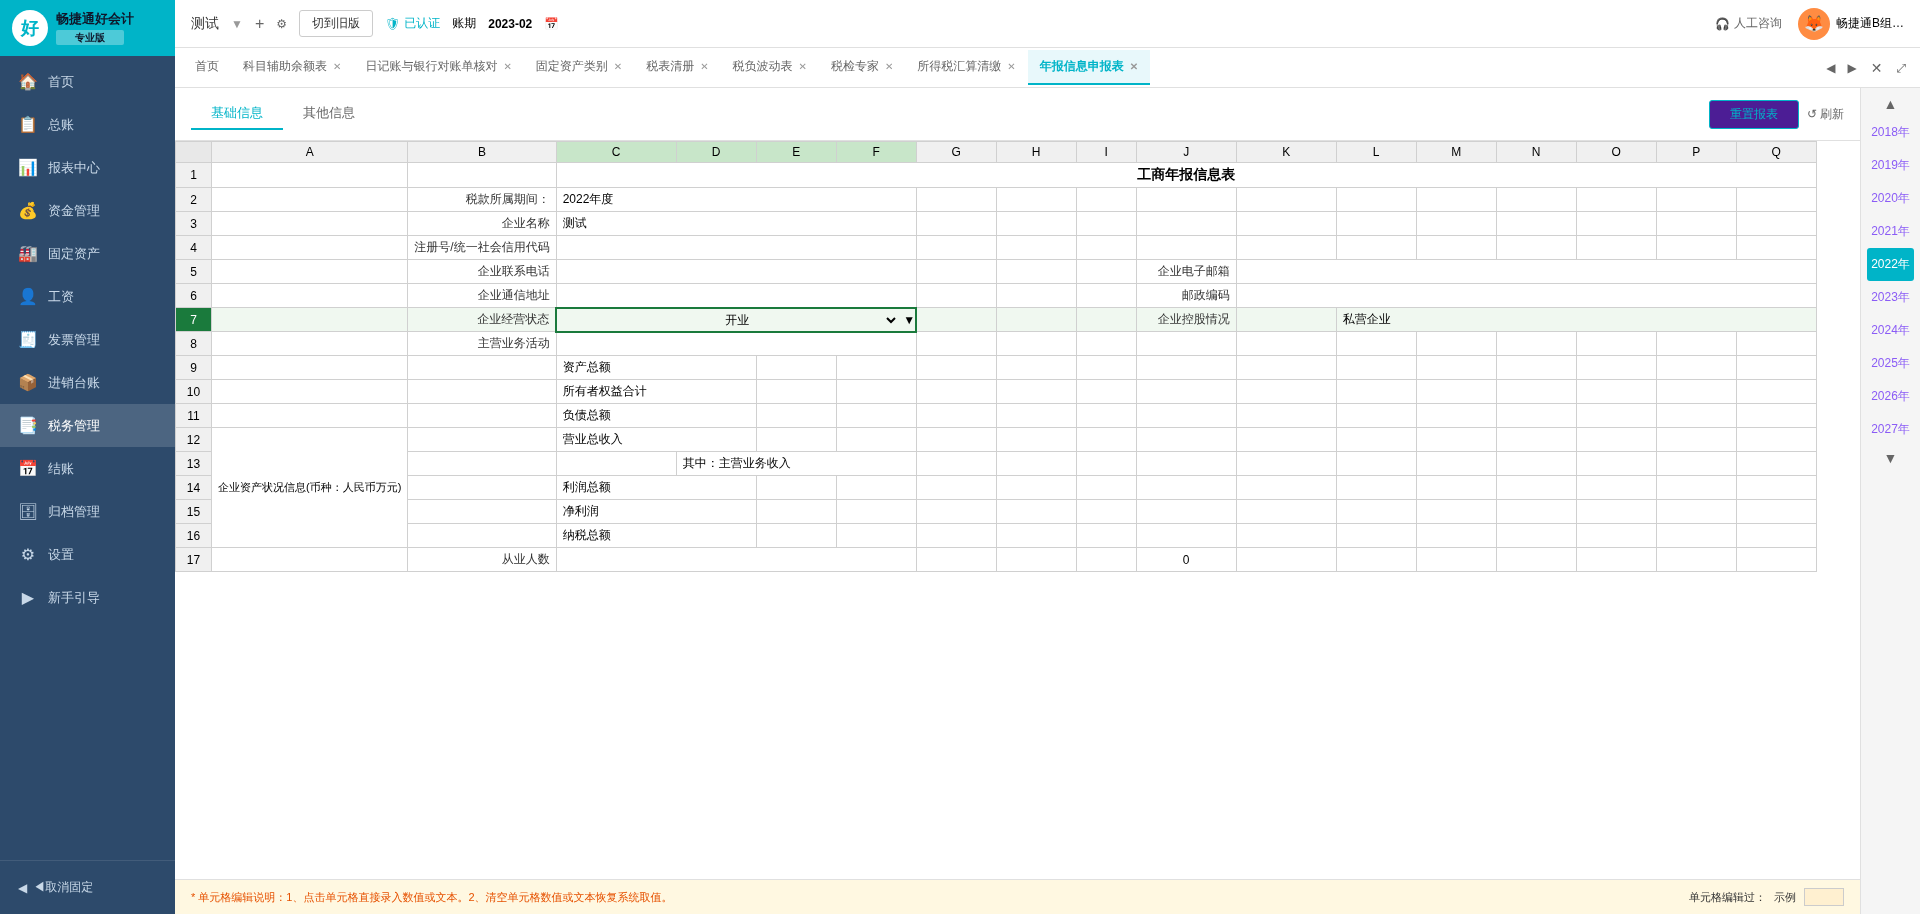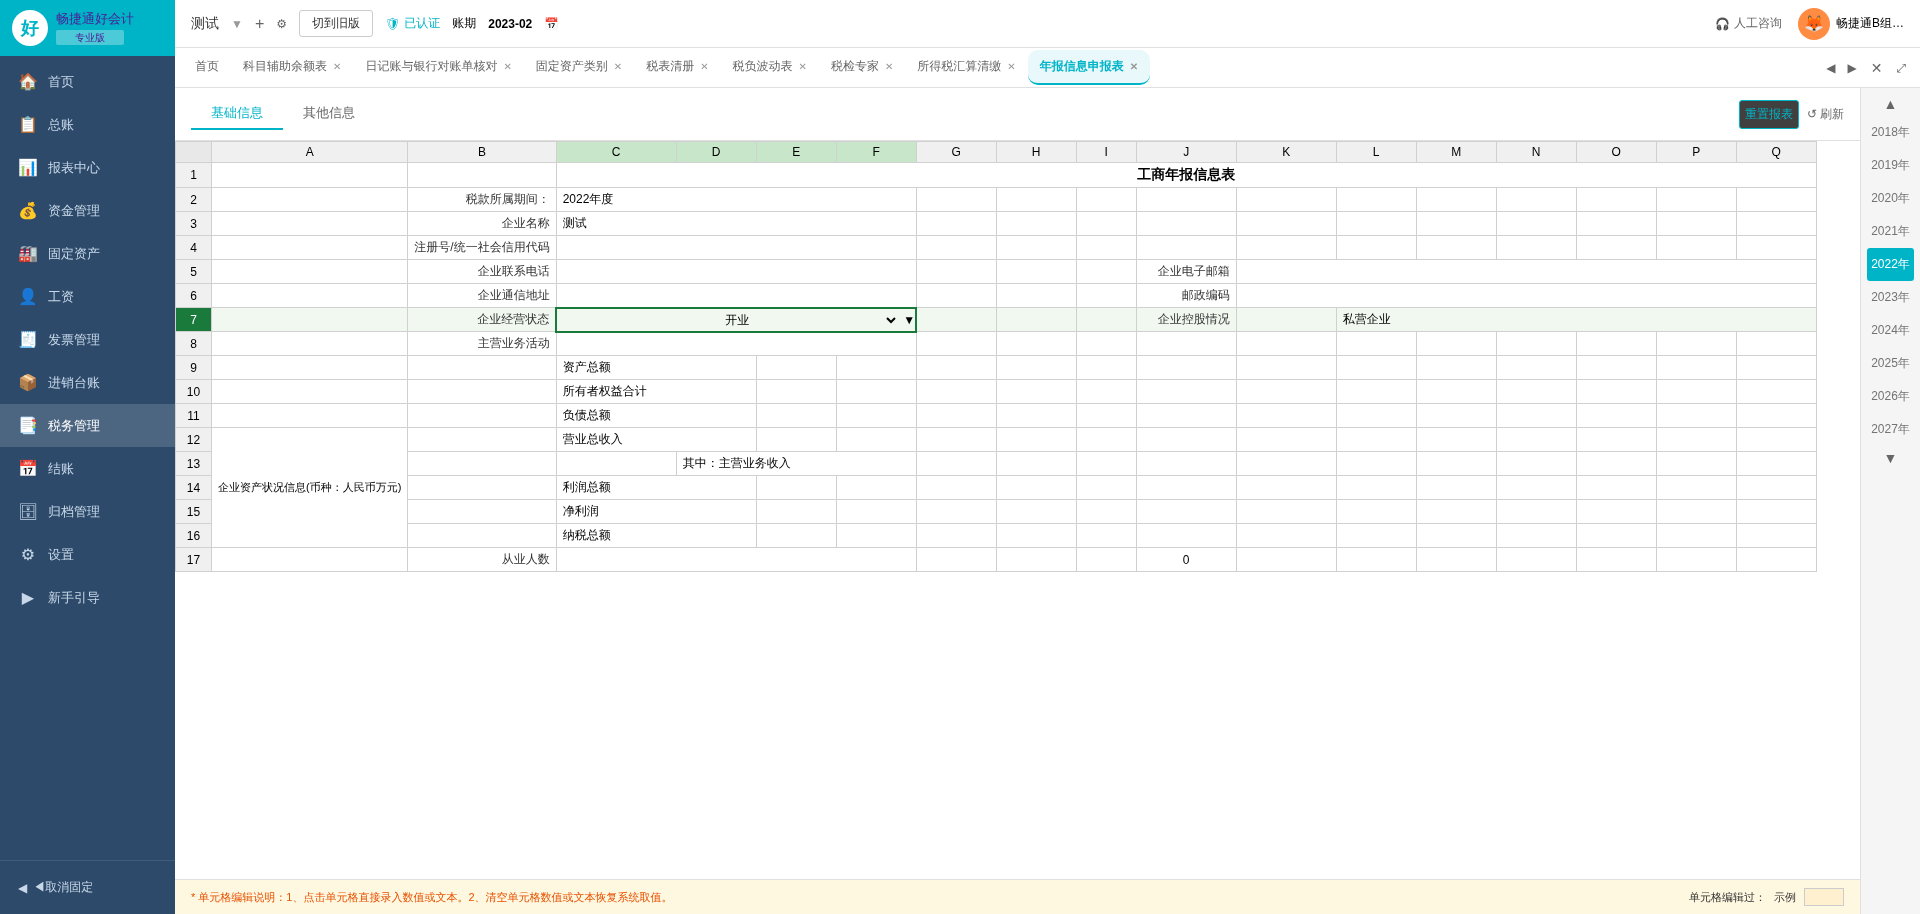--- a/index.html
+++ b/index.html
@@ -22,21 +22,21 @@
       gap: 8px;
       min-height: 56px;
     }
     .logo-icon {
       width: 36px; height: 36px;
       background: white;
       border-radius: 50%;
       display: flex; align-items: center; justify-content: center;
       font-size: 18px; color: #00b4c8; font-weight: bold;
     }
-    .logo-text { color: #4c1d95; font-size: 13px; font-weight: normal; line-height: 1.3; }
+    .logo-text { color: #0f172a; font-size: 13px; font-weight: bold; line-height: 1.3; }
     .logo-sub { font-size: 10px; background: rgba(255,255,255,0.3); padding: 1px 19px; border-radius: 2px; margin-top: 2px; display: inline-block; }
 
     .sidebar-nav { flex: 1; overflow-y: auto; padding: 4px 0; }
     .sidebar-item {
       display: flex; align-items: center; gap: 10px;
       padding: 12px 18px;
       color: #c8d8e8;
       cursor: pointer;
       font-size: 13px;
     }
@@ -101,21 +101,21 @@
     .tab-item {
       display: flex; align-items: center; gap: 4px;
       padding: 8px 12px;
       font-size: 12px;
       color: #666;
       cursor: pointer;
       white-space: nowrap;
       border-bottom: 2px solid transparent;
       position: relative;
     }
-    .tab-item.active { color: #00b4c8; border-bottom: 2px solid #00b4c8; background: #e8f8fb; font-weight: bold; border-radius: 10px; }
+    .tab-item.active { color: #00b4c8; border-bottom: 2px solid #00b4c8; background: #e8f8fb; font-weight: bold; }
     .tab-close { font-size: 10px; color: #999; margin-left: 2px; }
     .tab-nav-btn { padding: 4px 6px; cursor: pointer; color: #666; }
     .tab-close-all { padding: 4px 8px; cursor: pointer; color: #666; font-size: 14px; }
     .tab-expand { padding: 4px 6px; cursor: pointer; color: #666; }
 
     
     .content { flex: 1; display: flex; overflow: hidden; background: #f5f5f5; }
 
     
     .sheet-area { flex: 1; display: flex; flex-direction: column; background: white; overflow: hidden; }
@@ -131,22 +131,22 @@
       font-size: 13px;
       cursor: pointer;
       border-bottom: 2px solid transparent;
       color: #666;
     }
     .sub-tab.active { color: #00b4c8; border-bottom: 2px solid #00b4c8; }
     .sheet-actions { margin-left: auto; display: flex; align-items: center; gap: 8px; }
     .btn-reset {
       border: 1px solid #00b4c8;
       color: #00b4c8;
-      background: #404040;
-      padding: 5px 5px;
+      background: #4c1d95;
+      padding: 5px 20px;
       border-radius: 3px;
       cursor: pointer;
       font-size: 12px;
       margin-left: 24px;
     }
     .btn-refresh {
       border: none; background: none;
       color: #666; cursor: pointer; font-size: 12px;
       display: flex; align-items: center; gap: 3px;
     }
@@ -220,21 +220,21 @@
       display: flex;
       flex-direction: column;
       align-items: center;
       padding: 4px 0;
       overflow: hidden;
     }
     .year-nav { cursor: pointer; color: #666; padding: 4px; font-size: 14px; }
     .year-item {
       padding: 8px 4px;
       font-size: 12px;
-      color: #737373;
+      color: #8b5cf6;
       cursor: pointer;
       text-align: center;
       width: 100%;
       display: flex; align-items: center; justify-content: center;
     }
     .year-item.active { background: #00b4c8; color: white; border-radius: 3px; }
 
     
     .sheet-footer {
       padding: 8px 16px;

